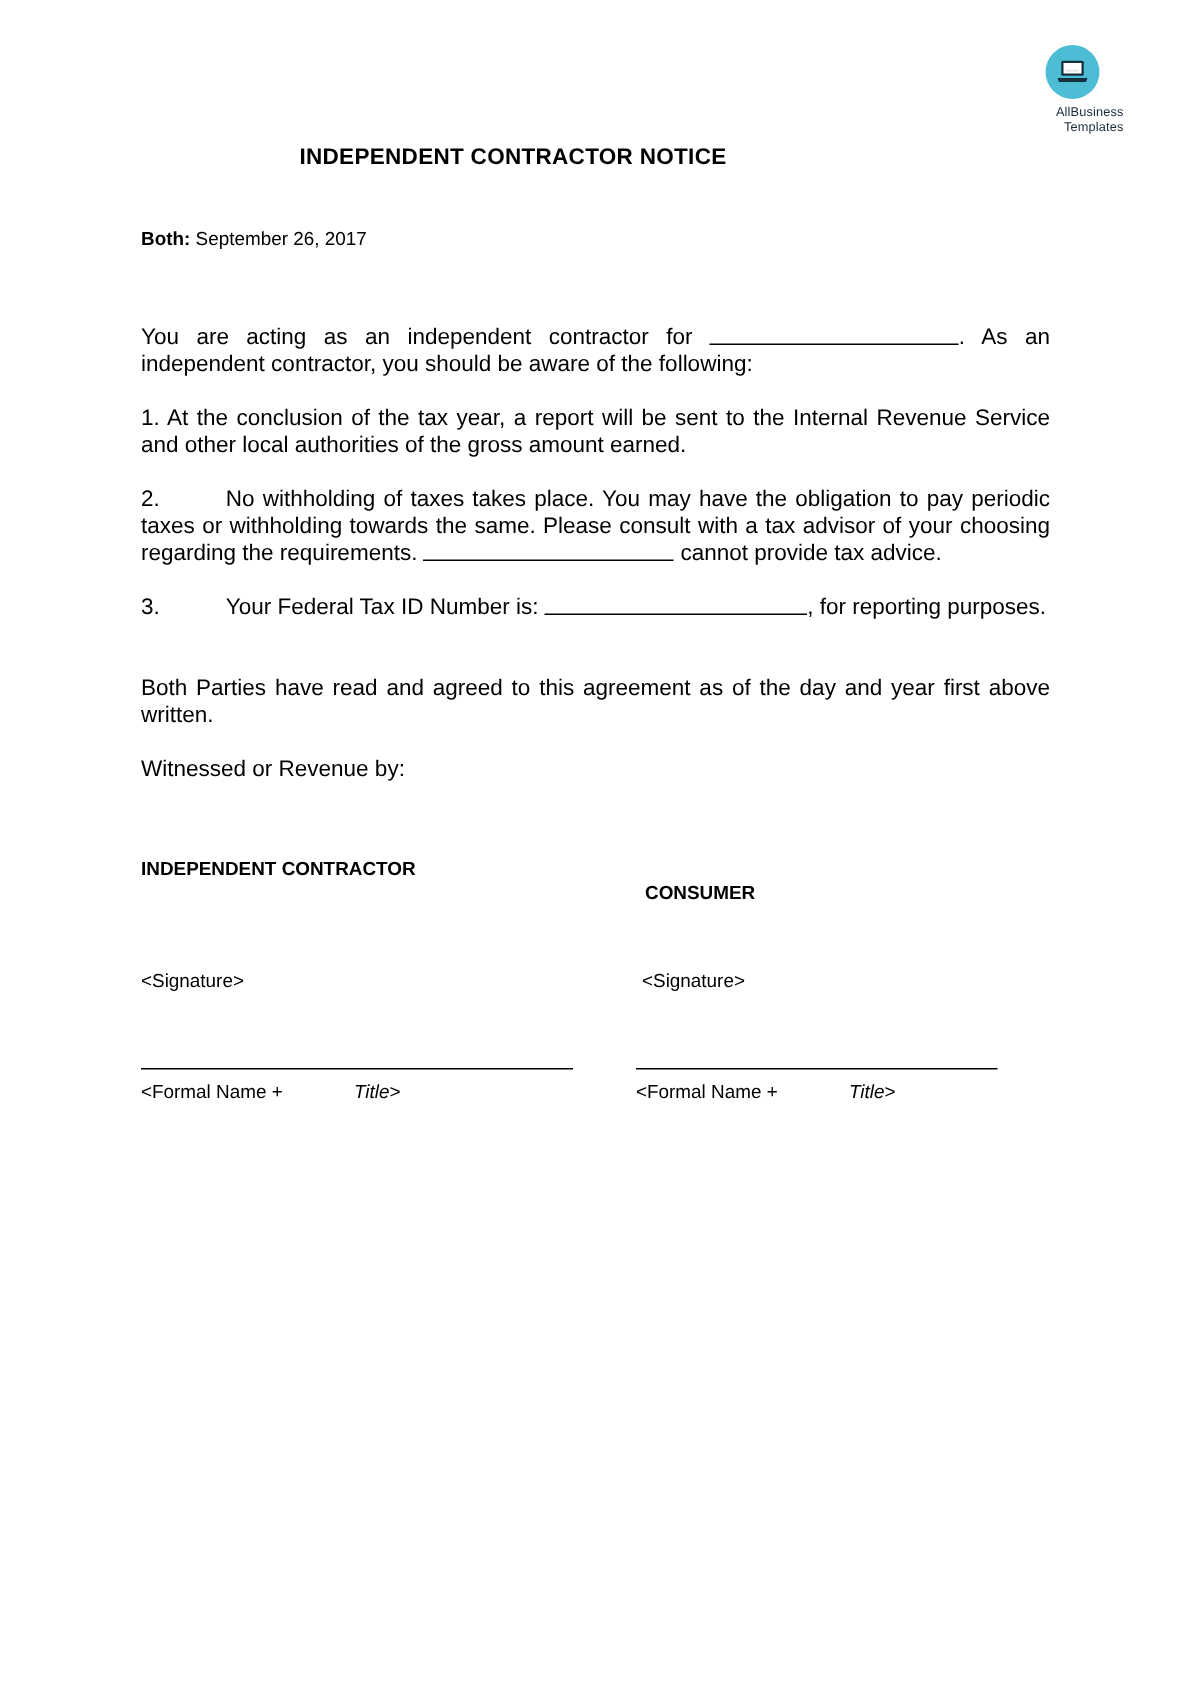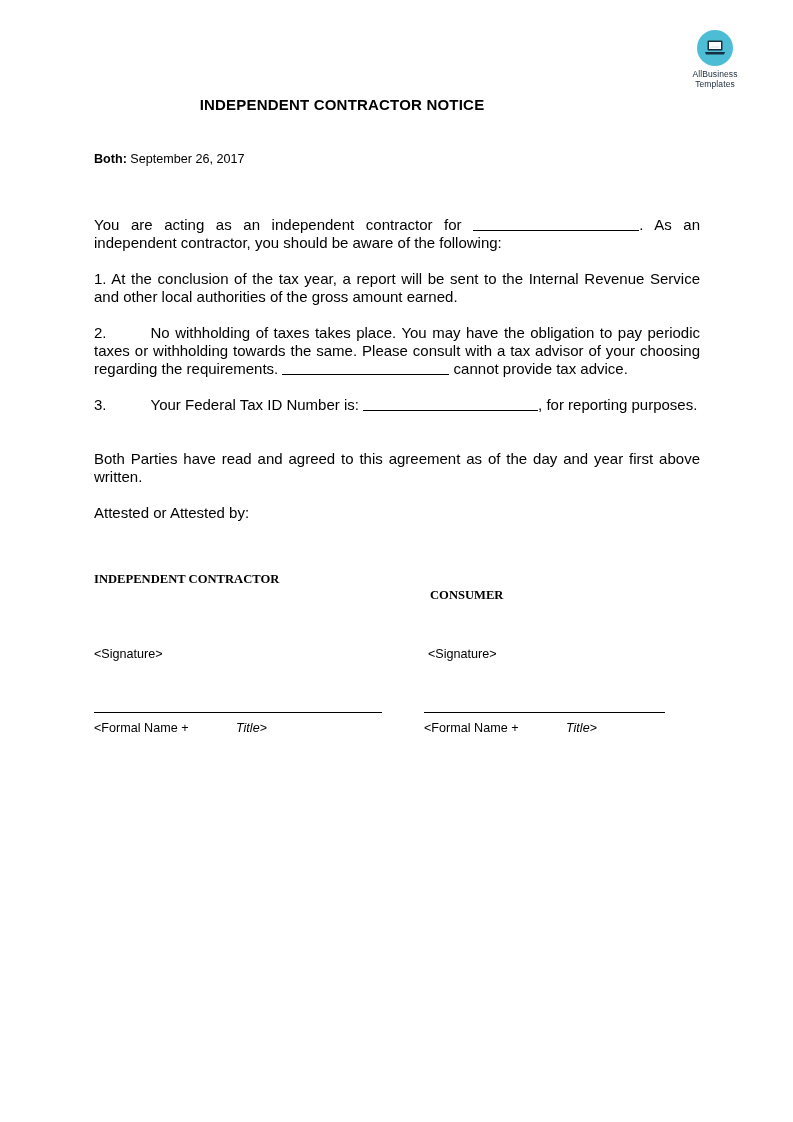--- a/index.html
+++ b/index.html
@@ -23,21 +23,21 @@
     background: #ffffff;
     overflow: hidden;
   }
 
   
   .logo-block {
     position: absolute;
     top: 30px;
     left: 681px;
     width: 68px;
-    text-align: center;
+    text-align: right;
   }
   .logo-circle {
     width: 36px;
     height: 36px;
     border-radius: 50%;
     background: #4DBDD6;
     margin: 0 auto;
     position: relative;
     display: block;
   }
@@ -113,21 +113,20 @@
   .indent-tab { display: inline-block; width: 44px; }
 
   
   .sig-row {
     position: relative;
     width: 606px;
   }
   .sig-head {
     font-weight: bold;
     font-size: 12.6px;
-    font-family: Liberation Serif, serif;
   }
   .col-left {
     position: absolute;
     left: 0;
     top: 0;
   }
   .col-right {
     position: absolute;
     left: 336px;
     top: 16px;
@@ -196,21 +195,21 @@
     <div class="spacer-sm"></div>
 
     <p class="para"><span>3.</span><span class="indent-tab"></span><span>Your Federal Tax ID Number is: </span><span class="blank blank-c"></span><span>, for reporting purposes.</span></p>
 
     <div class="spacer-md"></div>
 
     <p class="para">Both Parties have read and agreed to this agreement as of the day and year first above written.</p>
 
     <div class="spacer-sm"></div>
 
-    <p class="para">Attested or Attested by:</p>
+    <p class="para">Witnessed or Revenue by:</p>
 
     <div class="spacer-lg"></div>
 
     <div class="sig-row" style="height:18px;">
       <span class="sig-head col-left">INDEPENDENT CONTRACTOR</span>
       <span class="sig-head col-right">CONSUMER</span>
     </div>
 
     <div class="spacer-lg"></div>
     <div class="spacer-xs"></div>

